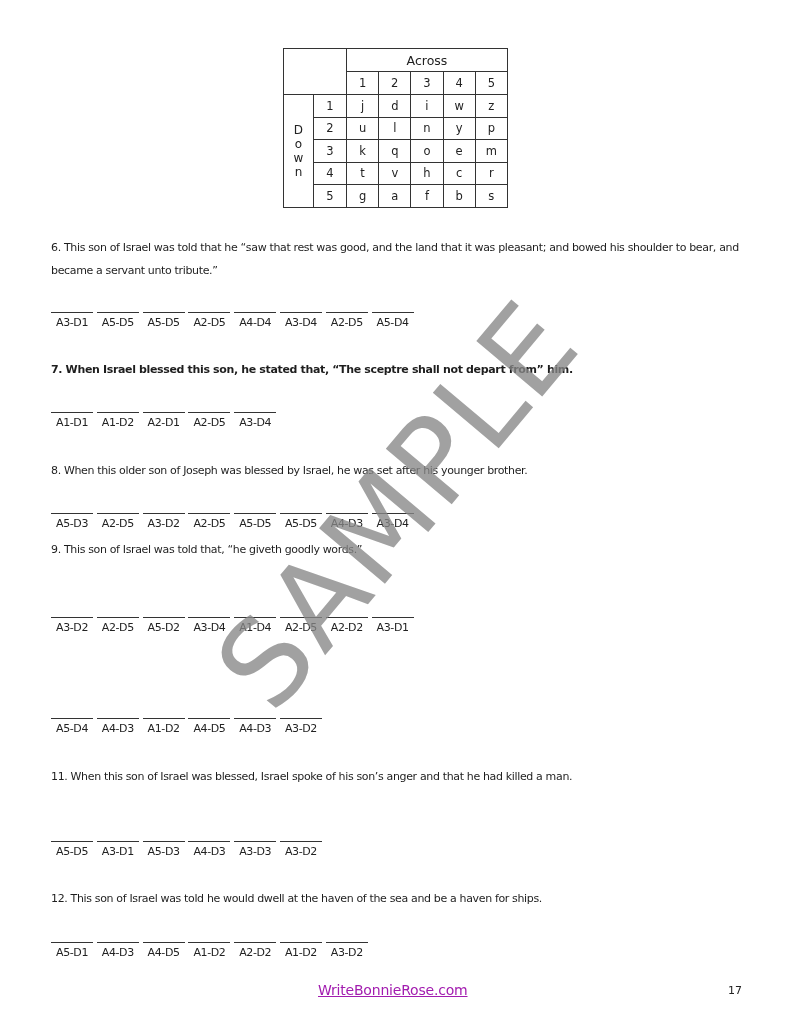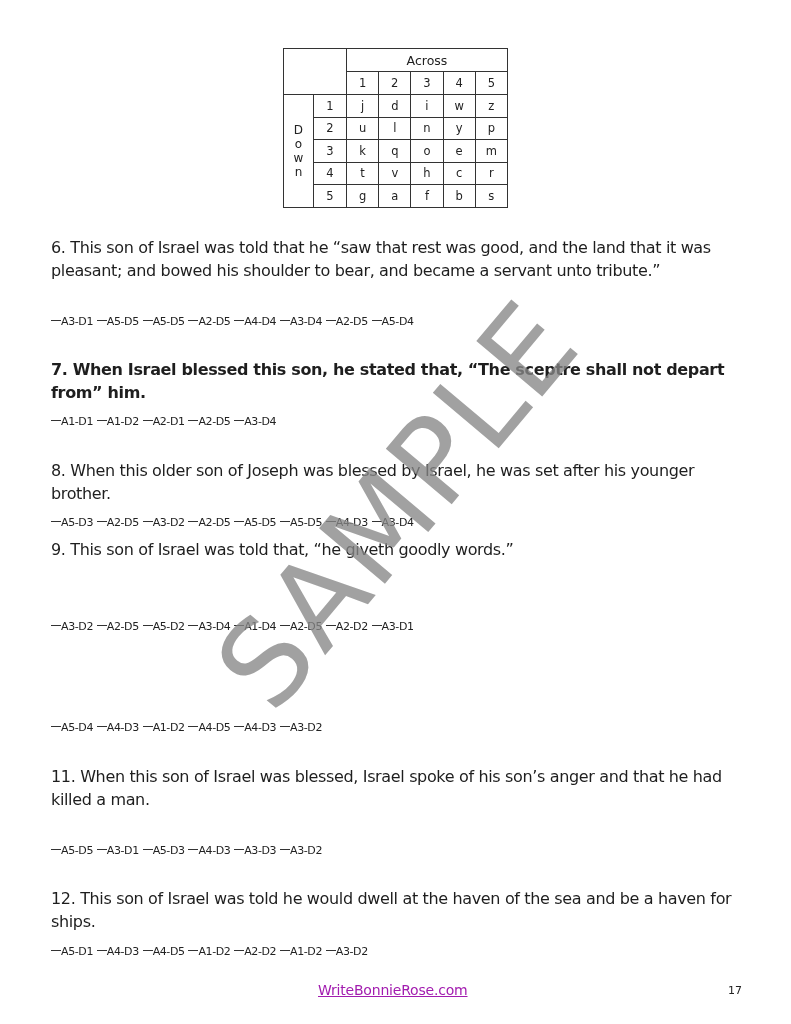--- a/index.html
+++ b/index.html
@@ -21,24 +21,24 @@
   table.cipher td.across-h { height:22px; font-size:12.5px; }
   table.cipher tr.numrow td { height:22px; }
   table.cipher tr.datarow td { height:21.5px; }
   table.cipher td.down-label { width:28px; line-height:14px; font-size:12px; }
   table.cipher td.rownum { width:31px; }
   table.cipher td.cell { width:31.2px; }
 
   
   .q {
     position:absolute; left:51px; width:700px;
-    font-size:16px; line-height:23px; letter-spacing:-0.35px; color:#1e1e1e;
+    font-size:11px; line-height:23px; letter-spacing:-0.35px; color:#1e1e1e;
   }
   .blanks { position:absolute; left:51px; display:flex; }
-  .blank { width:42px; margin-right:3.8px; display:flex; flex-direction:row; align-items:center; }
+  .blank { width:42px; margin-right:3.8px; display:flex; flex-direction:column; align-items:center; }
   .blank .line { width:42px; height:0; border-top:1.2px solid #333; }
   .blank .code { font-size:11px; margin-top:3px; color:#222; letter-spacing:-0.4px; white-space:nowrap; }
 
   
   .watermark {
     position:absolute; left:160px; top:455px; width:460px; text-align:center;
     font-family:"DejaVu Sans", "Liberation Sans", sans-serif;
     font-size:118px; font-weight:400; color:rgba(135,135,135,0.78);
     transform:rotate(-50deg); transform-origin:center center; letter-spacing:2px;
     pointer-events:none; line-height:1;

